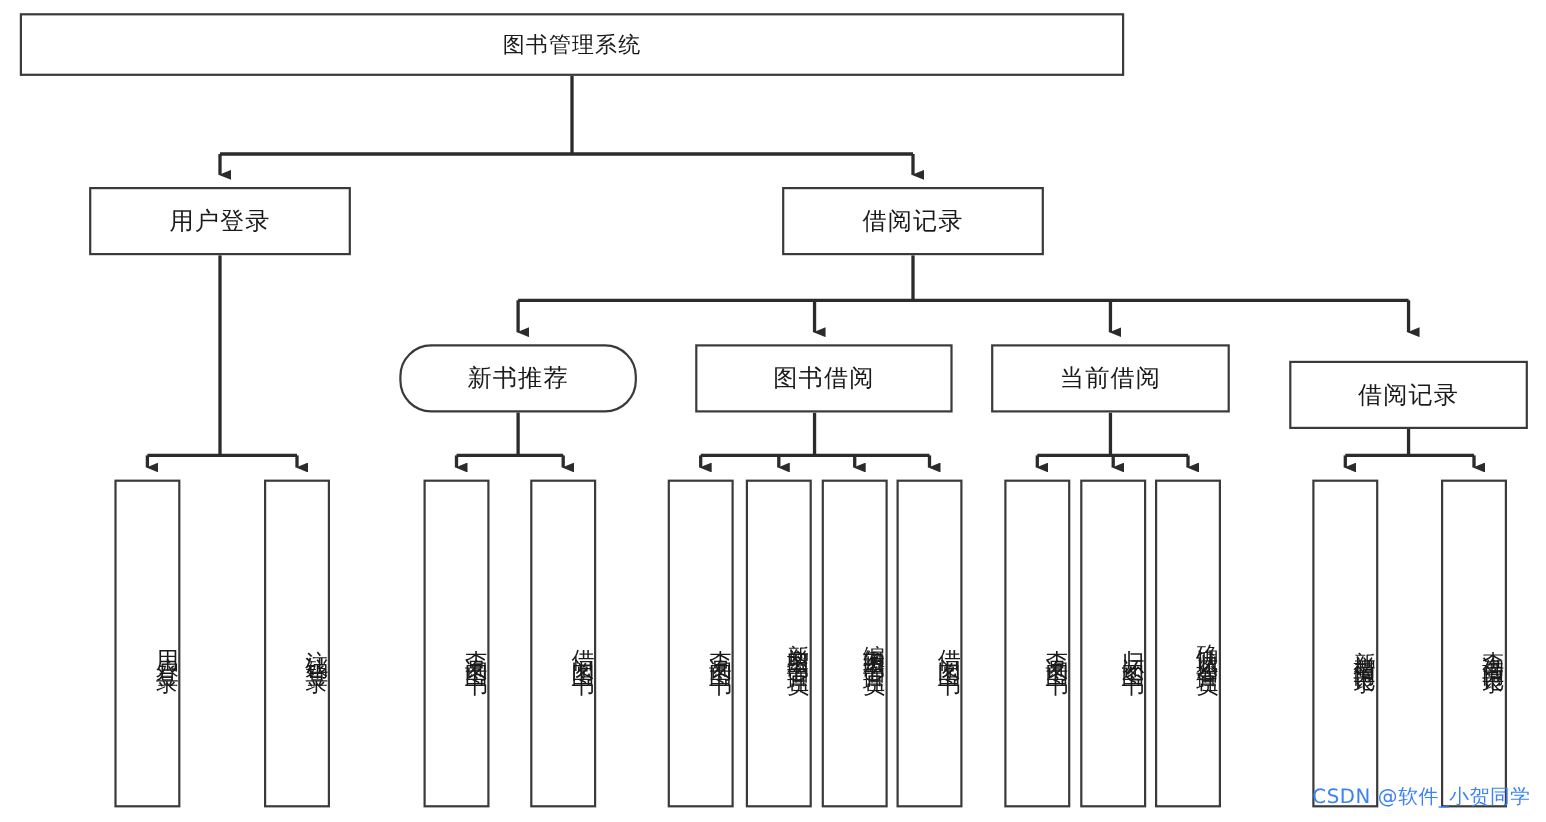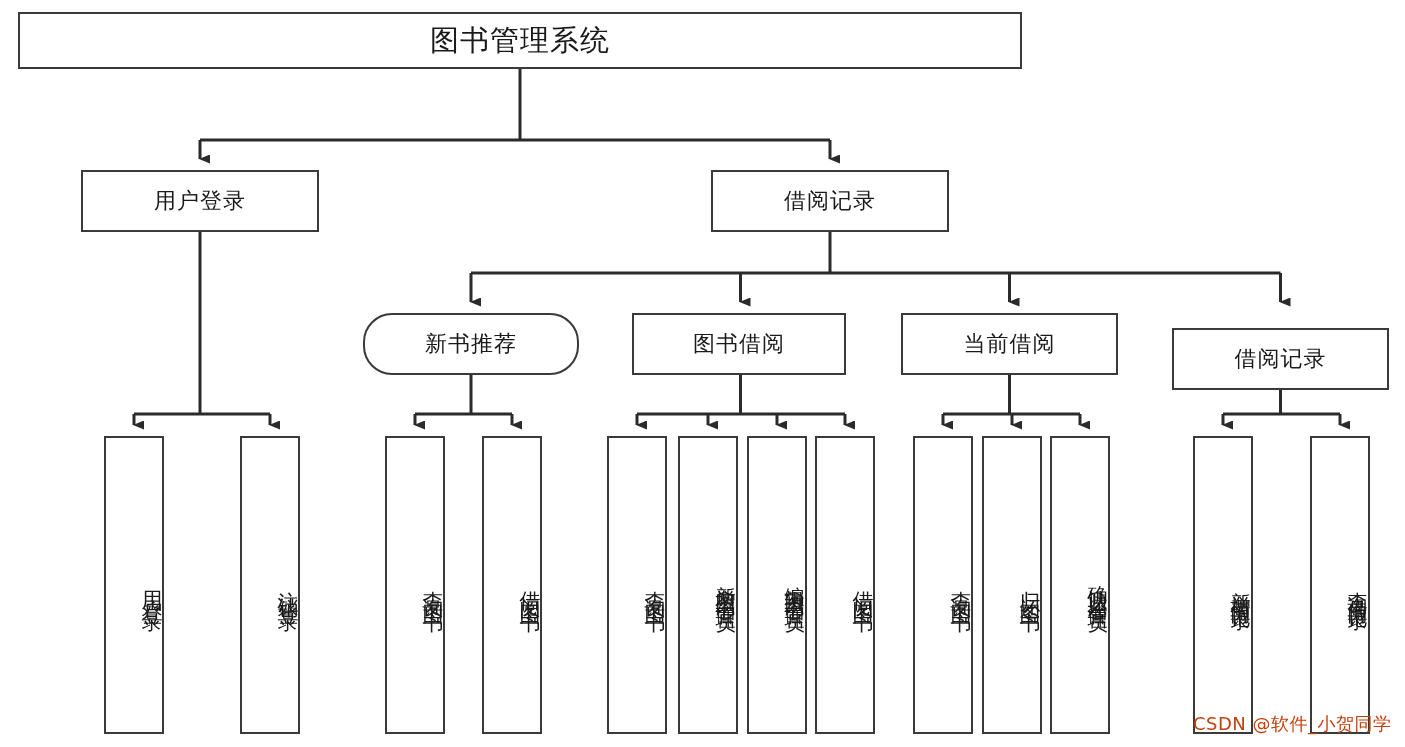--- a/index.html
+++ b/index.html
@@ -17,36 +17,36 @@
     border:2px solid #3a3a3a;
     display:flex;
     align-items:center;
     justify-content:center;
     color:#1a1a1a;
   }
   .node.h{ 
     font-size:22px;
     letter-spacing:1px;
   }
-  .node.root{font-size:29px;}
+  .node.root{font-size:20px;}
   .node.v{ 
     writing-mode:vertical-rl;
     text-orientation:upright;
     font-size:21px;
     letter-spacing:7px;
     line-height:1;
     padding-top:6px;
     align-items:flex-start;
     justify-content:center;
   }
   .node.v.tall{font-size:20px;letter-spacing:4px;}
   .watermark{
     position:absolute;
     font-size:18px;
-    color:#c2410c;
+    color:#3b82f6;
     white-space:nowrap;
     letter-spacing:0.5px;
   }
 </style>
 </head>
 <body>
 
 <div id="canvas">
 
   <svg class="wires" viewBox="0 0 1405 747" xmlns="http://www.w3.org/2000/svg">
@@ -98,21 +98,21 @@
       </div>
       <div class="node h" style="left: 81px; top: 170px; width: 238px; height: 62px;">
         <span>用户登录</span>
       </div>
       <div class="node h" style="left: 711px; top: 170px; width: 238px; height: 62px;">
         <span>借阅记录</span>
       </div>
       <div class="node h" style="left: 363px; top: 313px; width: 216px; height: 62px; border-radius: 29px;">
         <span>新书推荐</span>
       </div>
-      <div class="node h" style="left: 632px; top: 313px; width: 214px; height: 62px;">
+      <div class="node h" style="left: 632px; top: 313px; width: 234px; height: 62px;">
         <span>图书借阅</span>
       </div>
       <div class="node h" style="left: 901px; top: 313px; width: 217px; height: 62px; font-family: Liberation Serif, serif;">
         <span>当前借阅</span>
       </div>
       <div class="node h" style="left: 1172px; top: 313px; width: 217px; height: 62px; margin-top: 15px;">
         <span>借阅记录</span>
       </div>
       <div class="node v" style="left: 104px; top: 436px; width: 60px; height: 298px;">
         <span>用户登录</span>

